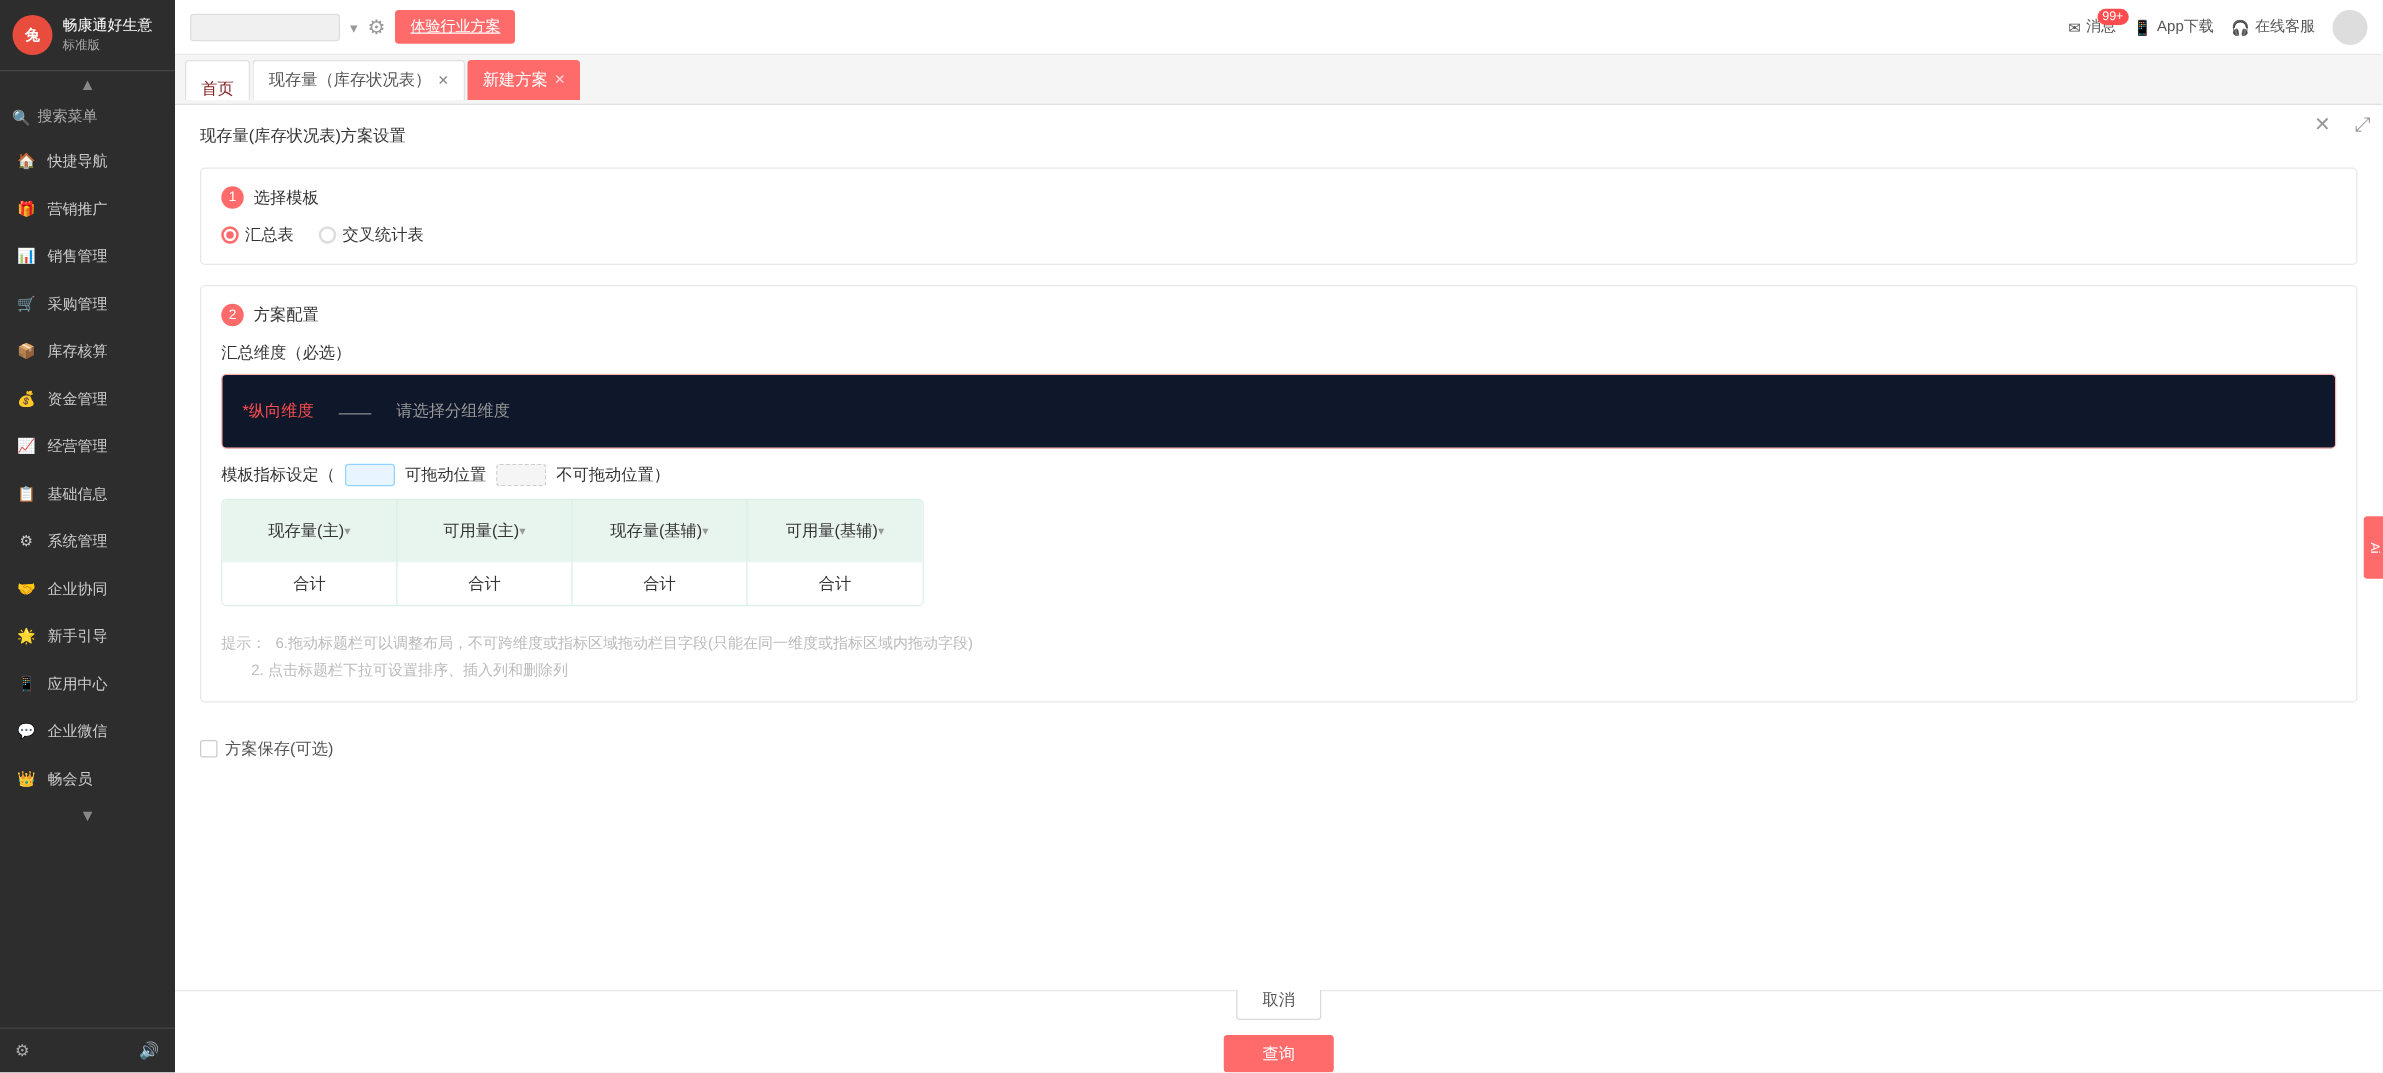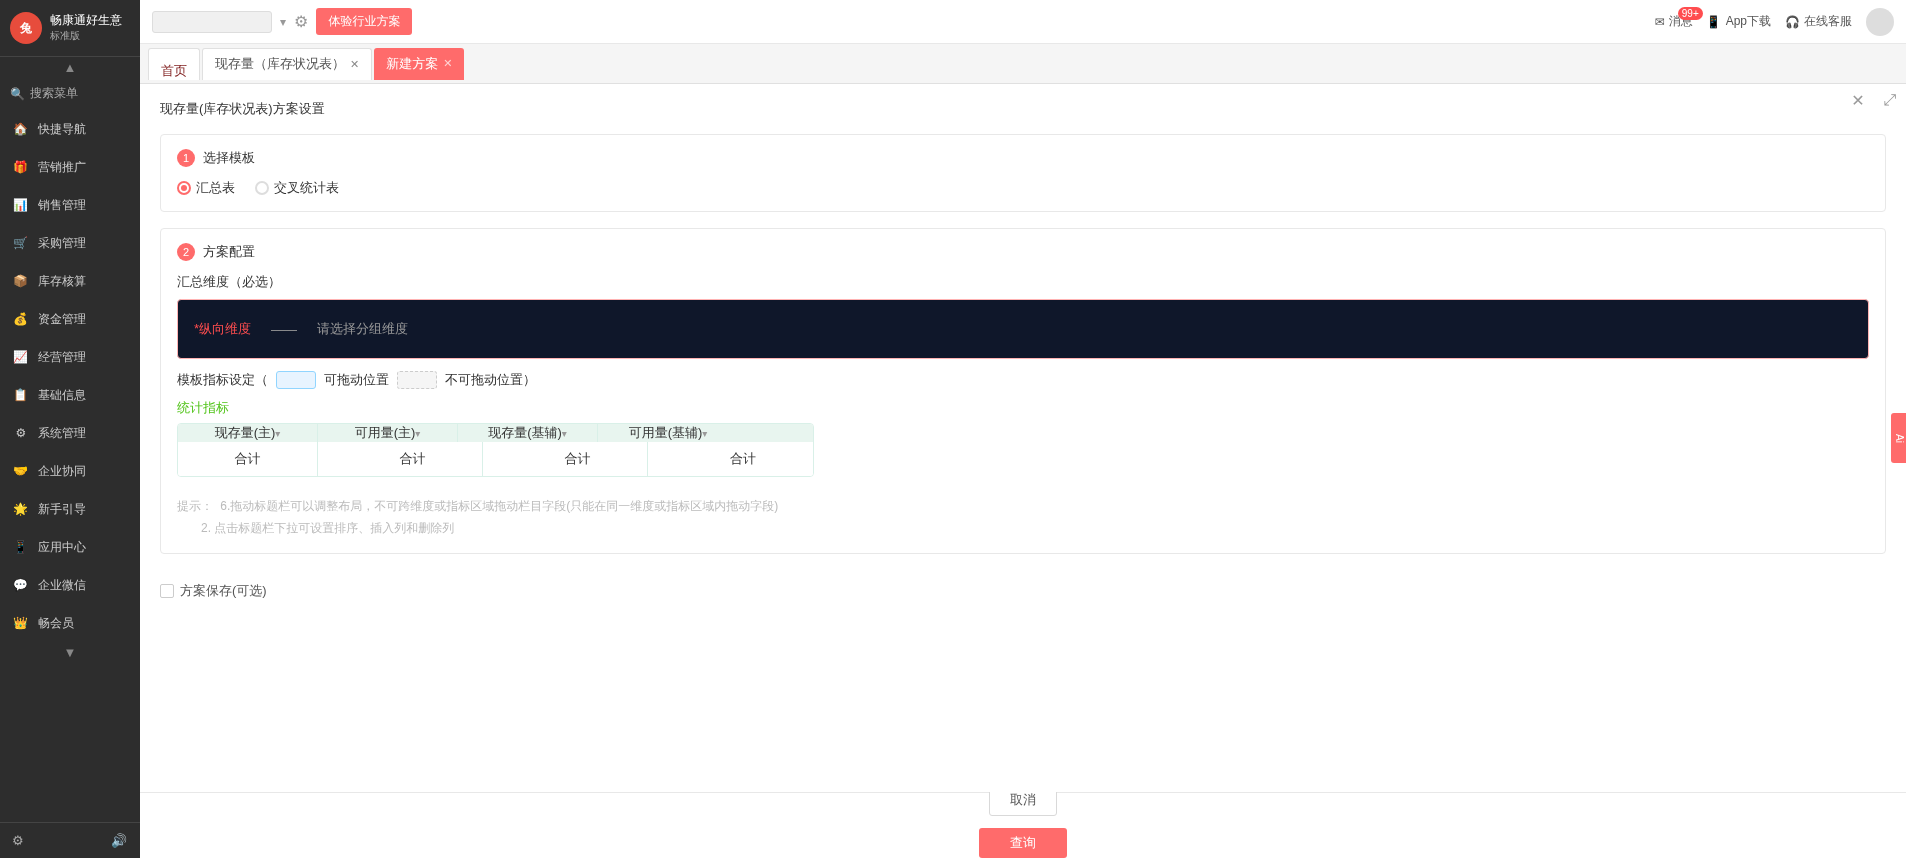--- a/index.html
+++ b/index.html
@@ -73,21 +73,21 @@
       display: flex; align-items: center; gap: 8px; flex: 1;
     }
     .topbar-input {
       background: #f0f0f0; border: 1px solid #ddd; border-radius: 3px;
       padding: 3px 8px; font-size: 12px; color: #666; width: 120px;
     }
     .topbar-chevron { color: #999; font-size: 12px; cursor: pointer; }
     .topbar-gear { color: #999; font-size: 16px; cursor: pointer; }
     .btn-industry {
       background: #ff6b6b; color: #fff; border: none; border-radius: 3px;
-      padding: 5px 12px; font-size: 12px; cursor: pointer;
+      padding: 5px 12px; font-size: 12px; cursor: pointer; text-decoration: underline;
     }
     .topbar-right {
       display: flex; align-items: center; gap: 14px;
     }
     .topbar-right-item {
       display: flex; align-items: center; gap: 4px; color: #555; font-size: 12px; cursor: pointer; position: relative;
     }
     .badge {
       background: #ff4d4f; color: #fff; font-size: 10px;
       border-radius: 8px; padding: 1px 4px;
@@ -197,27 +197,27 @@
 
     
     .stats-label { color: #52c41a; font-size: 13px; font-weight: 500; margin-bottom: 6px; }
     .stats-table {
       border: 1px solid #d9f0e8; border-radius: 4px; overflow: hidden; display: inline-block;
     }
     .stats-table-header {
       display: flex; background: #e8f5ef;
     }
     .stats-col {
-      min-width: 140px; border-right: 1px solid #d9f0e8; text-align: right; padding: 0 12px;
+      min-width: 140px; border-right: 1px solid #d9f0e8; text-align: right; padding: 16px 12px;
       display: flex; align-items: center; justify-content: center; gap: 0;
     }
     .stats-col:last-child { border-right: none; }
     .stats-col-name { font-size: 13px; color: #333; }
     .stats-table-body {
-      display: flex; background: #fff; gap: 25px;
+      display: flex; background: #fff;
     }
     .stats-cell {
       min-width: 140px; border-right: 1px solid #d9f0e8; text-align: center; padding: 8px 12px;
       font-size: 13px; color: #333;
     }
     .stats-cell:last-child { border-right: none; }
 
     .chevron-down { font-size: 10px; color: #999; }
 
     
@@ -442,21 +442,20 @@
         
         <div class="indicator-settings">
           <span>模板指标设定（</span>
           <span class="drag-box"></span>
           <span>可拖动位置</span>
           <span class="non-drag-box"></span>
           <span>不可拖动位置）</span>
         </div>
 
         
-        <div class="stats-label">统计指标</div>
         <div class="stats-table">
           <div class="stats-table-header">
             <div class="stats-col">
               <span class="stats-col-name">现存量(主)</span>
               <span class="chevron-down">▾</span>
             </div>
             <div class="stats-col">
               <span class="stats-col-name">可用量(主)</span>
               <span class="chevron-down">▾</span>
             </div>

